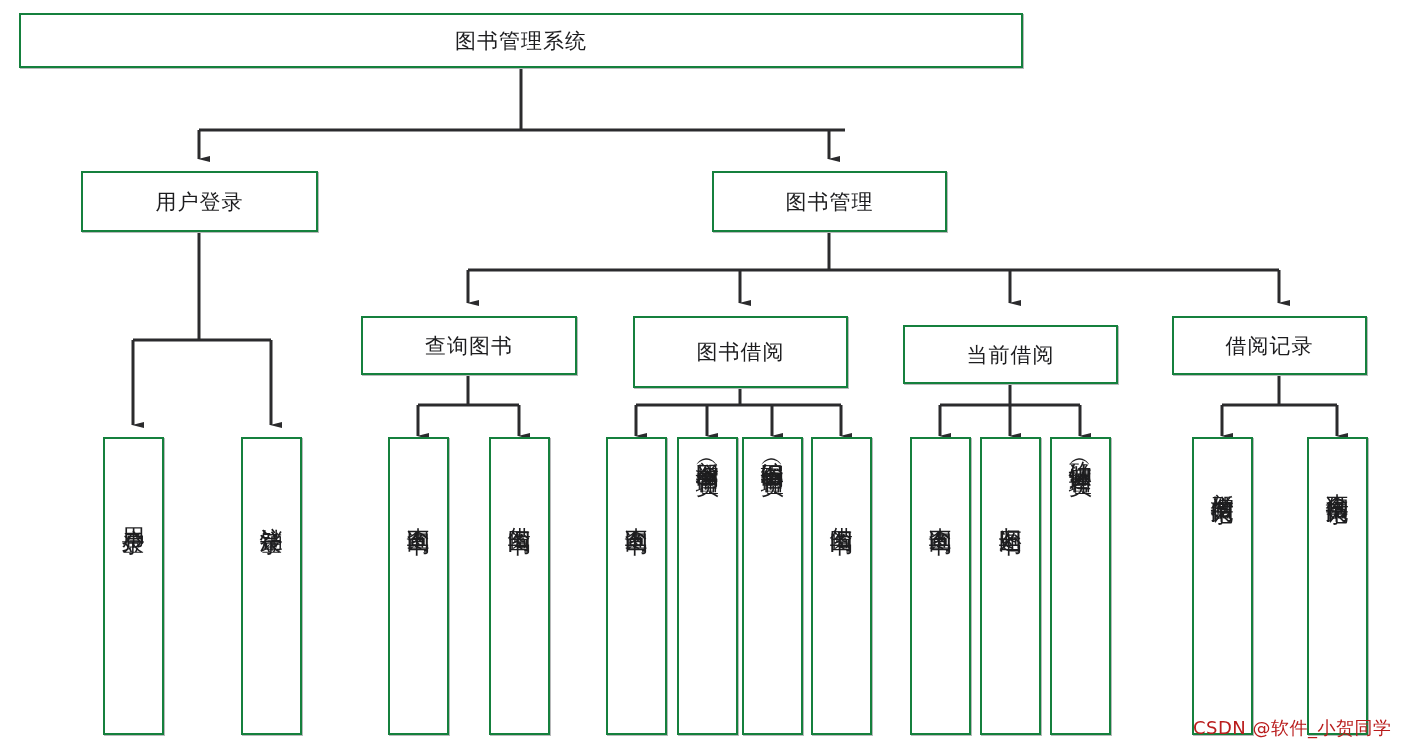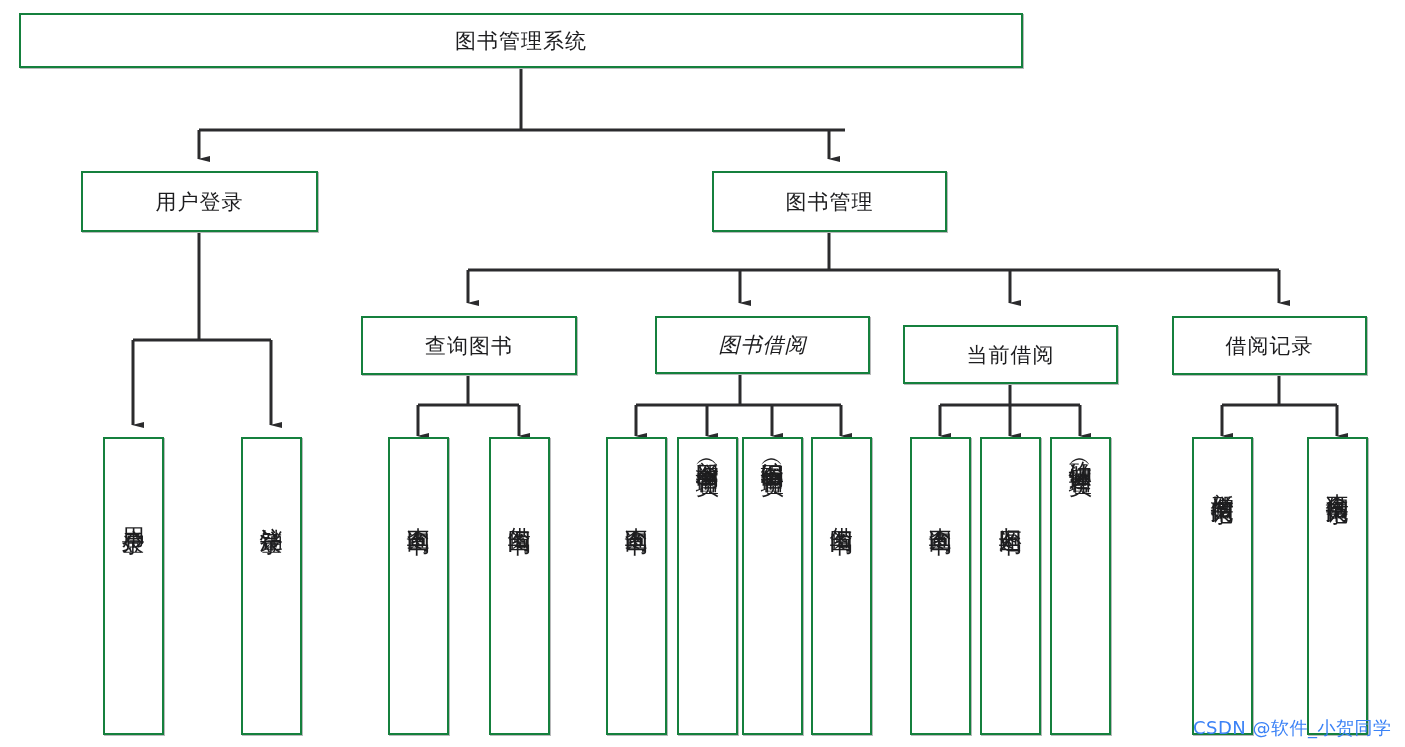--- a/index.html
+++ b/index.html
@@ -45,21 +45,21 @@
     text-orientation:upright;
     font-size:23px;
     line-height:1.06;
     letter-spacing:2px;
     white-space:nowrap;
     color:#1d1d1f;
   }
   .watermark{
     position:absolute;
     font-size:18px;
-    color:#3b82f6;
+    color:#b91c1c;
     white-space:nowrap;
     letter-spacing:0.5px;
   }
 </style>
 </head>
 <body>
 
 <div id="canvas">
 
   <svg id="edges" viewBox="0 0 1405 747" xmlns="http://www.w3.org/2000/svg">
@@ -119,21 +119,21 @@
   <div class="node horiz" style="left:81px;top:171px;width:237px;height:61px;">
     <span>用户登录</span>
   </div>
   <div class="node horiz" style="left:712px;top:171px;width:235px;height:61px;">
     <span>图书管理</span>
   </div>
 
   <div class="node horiz" style="left:361px;top:316px;width:216px;height:59px;">
     <span>查询图书</span>
   </div>
-  <div class="node horiz" style="left:655px;top:316px;width:215px;height:58px;font-style:italic;">
+  <div class="node horiz" style="left:633px;top:316px;width:215px;height:72px;">
     <span>图书借阅</span>
   </div>
   <div class="node horiz" style="left:903px;top:325px;width:215px;height:59px;">
     <span>当前借阅</span>
   </div>
   <div class="node horiz" style="left:1172px;top:316px;width:195px;height:59px;">
     <span>借阅记录</span>
   </div>
 
   <div class="node vert" style="left:103px;top:437px;width:61px;height:298px;padding-top:70px;">

